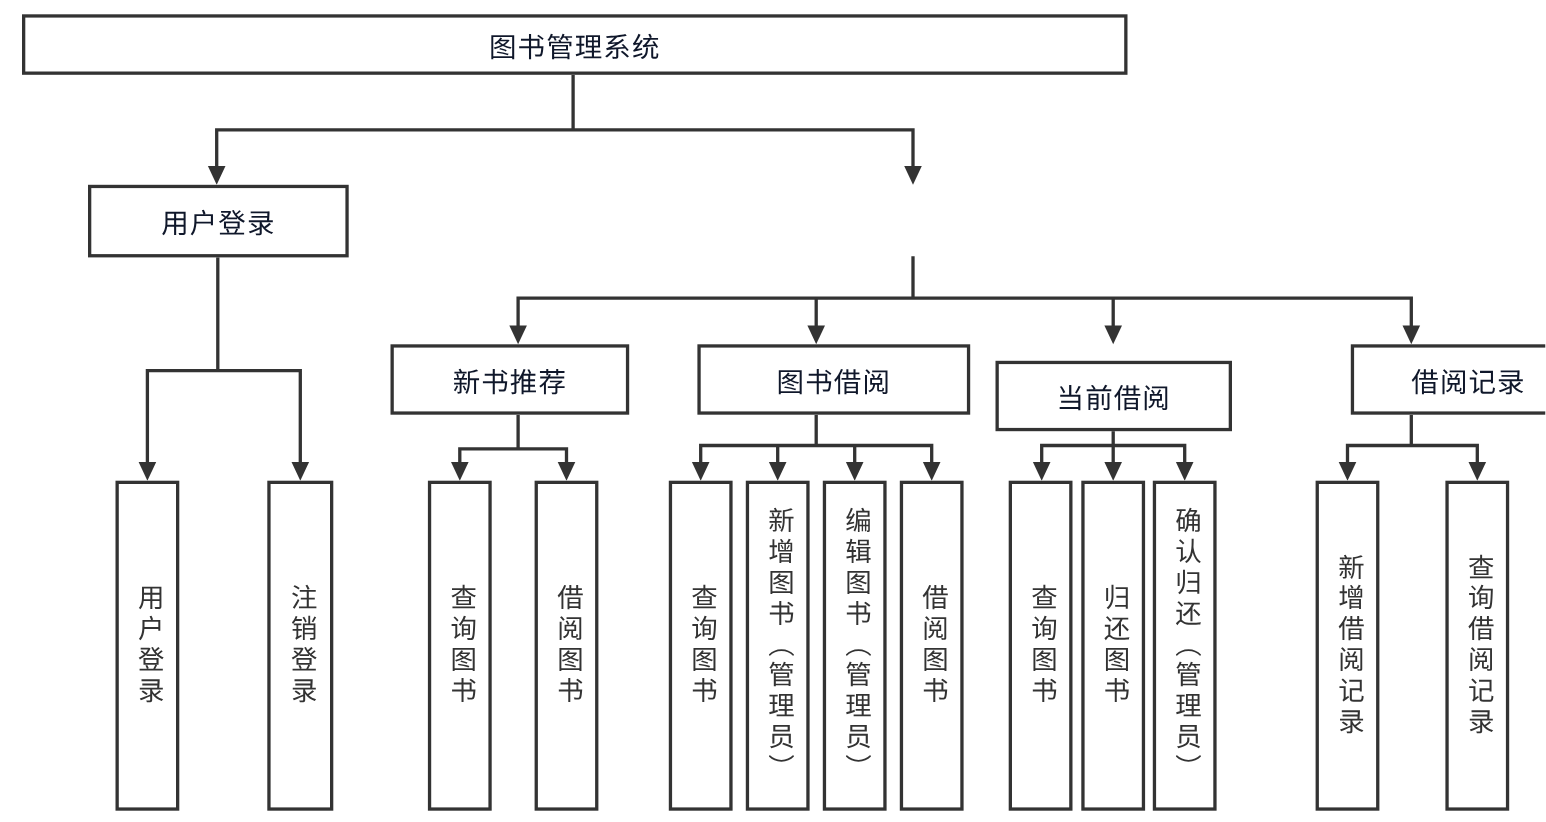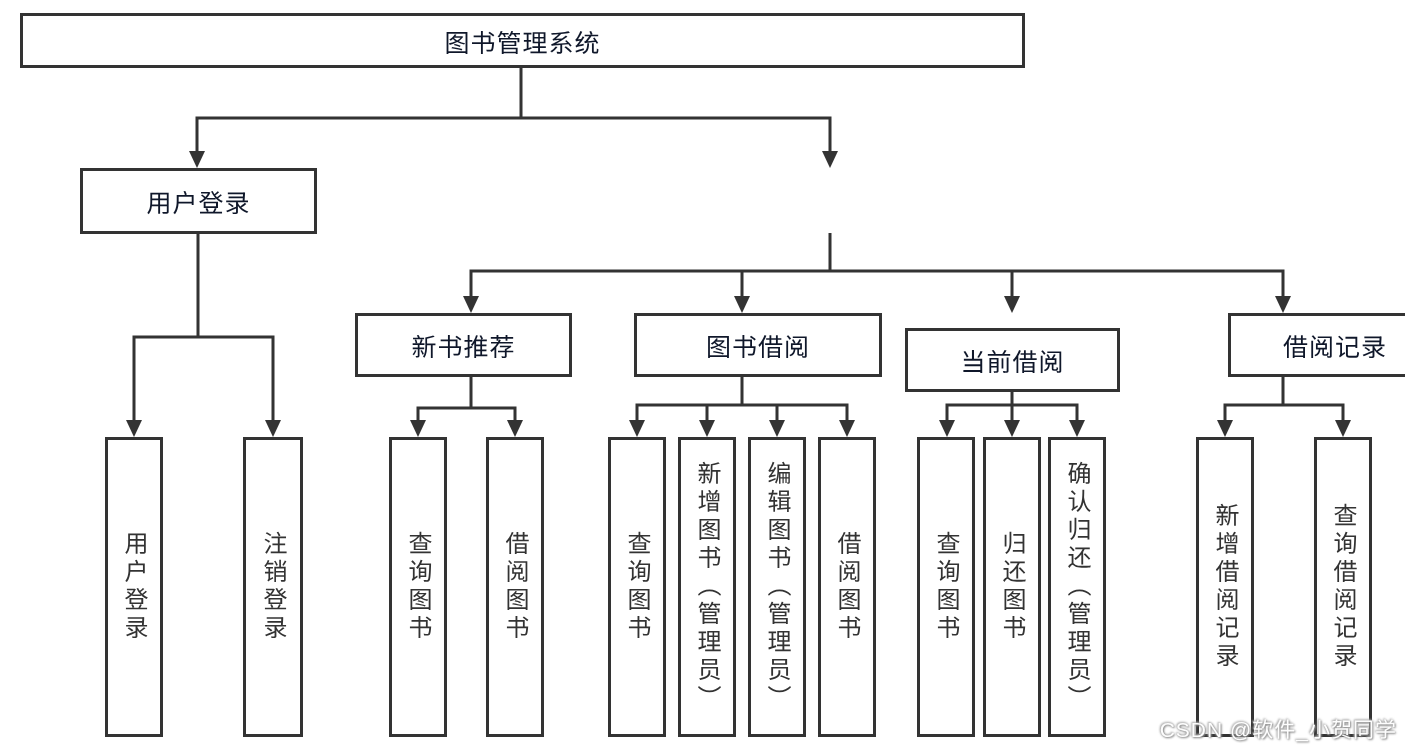--- a/index.html
+++ b/index.html
@@ -186,15 +186,14 @@
     <span class="lbl">确认归还（管理员）</span>
   </div>
 
   <div class="node vnode l-br-add">
     <span class="lbl">新增借阅记录</span>
   </div>
   <div class="node vnode l-br-query">
     <span class="lbl">查询借阅记录</span>
   </div>
 
-  <div class="watermark">CSDN @软件_小贺同学</div>
 
 </div>
 
 </body></html>

